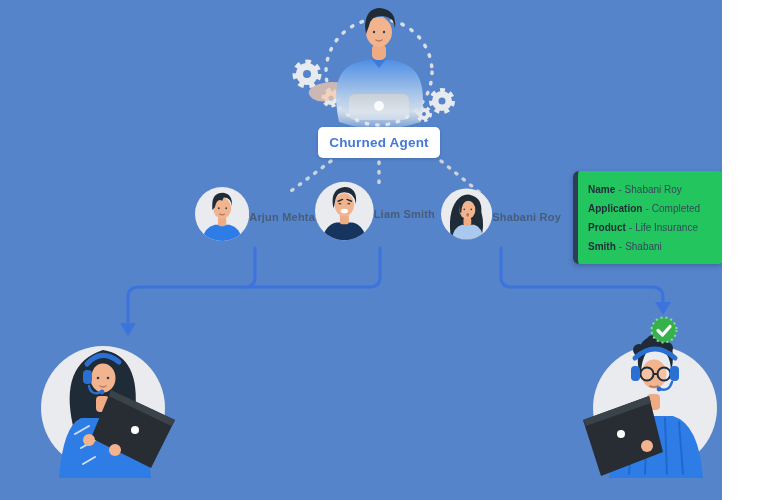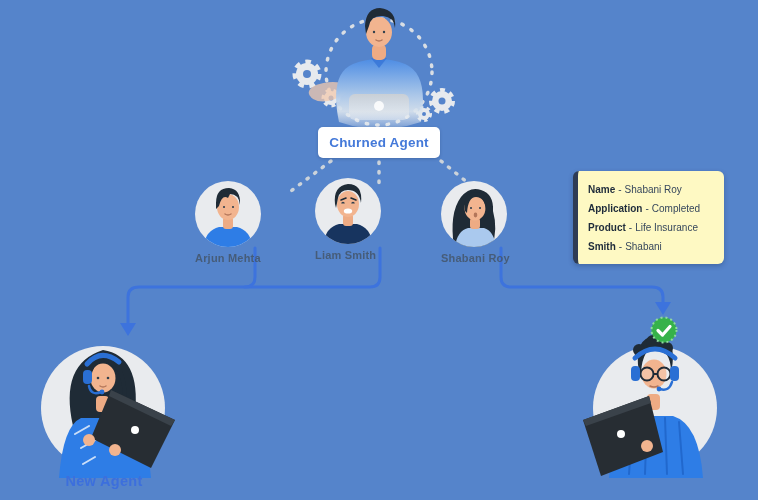--- a/index.html
+++ b/index.html
@@ -1,45 +1,46 @@
 <!DOCTYPE html>
 <html style="--bg: #5584cb; --accent: #3d73dd; --label-blue: #3c6fdd; --box-text: #4479d9; --name-text: #44566b; --card-border: #2e3c55; --card-label: #1e2b3a; --card-value: #36475c; --check-green: #36b24a; --dash-gray: #ccd3da;"><head>
 <meta charset="utf-8">
 <style>
   html,body{margin:0;padding:0;}
   body{font-family:"Liberation Sans",sans-serif;}
   .stage{
-    position:relative;width:758px;height:500px;overflow:hidden;
+    position:relative;width:678px;height:500px;overflow:hidden;
     background:var(--bg,#5584cb);
+    padding-left:44px;
   }
   .abs{position:absolute;}
   svg{display:block;}
 
   
   .node-box{
     left:318px;top:127px;width:122px;height:31px;
     background:#ffffff;border-radius:5px;
     display:flex;align-items:center;justify-content:center;
     box-shadow:0 1px 3px rgba(20,40,80,.25);
     font-weight:bold;font-size:13.5px;color:var(--box-text,#4479d9);
     letter-spacing:.2px;
   }
 
   
-  .lead{width:120px;display:flex;flex-direction:column;align-items:flex-start;}
+  .lead{width:120px;display:flex;flex-direction:row;align-items:center;}
   .lead-name{
     margin-top:5px;font-size:11px;font-weight:bold;
     color:var(--name-text,#44566b);opacity:.85;letter-spacing:.2px;
     text-align:center;white-space:nowrap;
   }
 
   
   .info-card{
     left:573px;top:171px;width:126px;
-    background:#fef9c3;border-radius:6px;
+    background:#22c55e;border-radius:6px;
     border-left:5px solid var(--card-border,#2e3c55);
     box-shadow:0 2px 5px rgba(20,40,80,.3);
     padding:9px 10px 8px 10px;
   }
   .info-row{font-size:10px;line-height:19px;white-space:nowrap;color:var(--card-value,#36475c);}
   .info-row .lbl{font-weight:bold;color:var(--card-label,#1e2b3a);}
   .info-row .sep{margin:0 3px;color:var(--card-value,#36475c);}
 
   
   .flow-label{
@@ -270,15 +271,14 @@
       <circle cx="46" cy="110" r="4" fill="#ffffff"></circle>
     </g>
     <circle cx="72" cy="122" r="6" fill="#f2b48f"></circle>
   </svg>
 
   <svg class="abs" style="left:649px;top:315px" width="30" height="30" viewBox="0 0 30 30">
     <circle cx="15" cy="15" r="12.5" style="fill:var(--check-green,#36b24a)" stroke="#8fd9a0" stroke-width="2" stroke-dasharray="2 3"></circle>
     <path d="M9,15.5 L13.5,20 L21,11.5" stroke="#ffffff" stroke-width="3.2" fill="none" stroke-linecap="round" stroke-linejoin="round"></path>
   </svg>
 
-  <div class="abs flow-label agent-label new-agent-label">New Agent</div>
 
 </div>
 
 </body></html>

